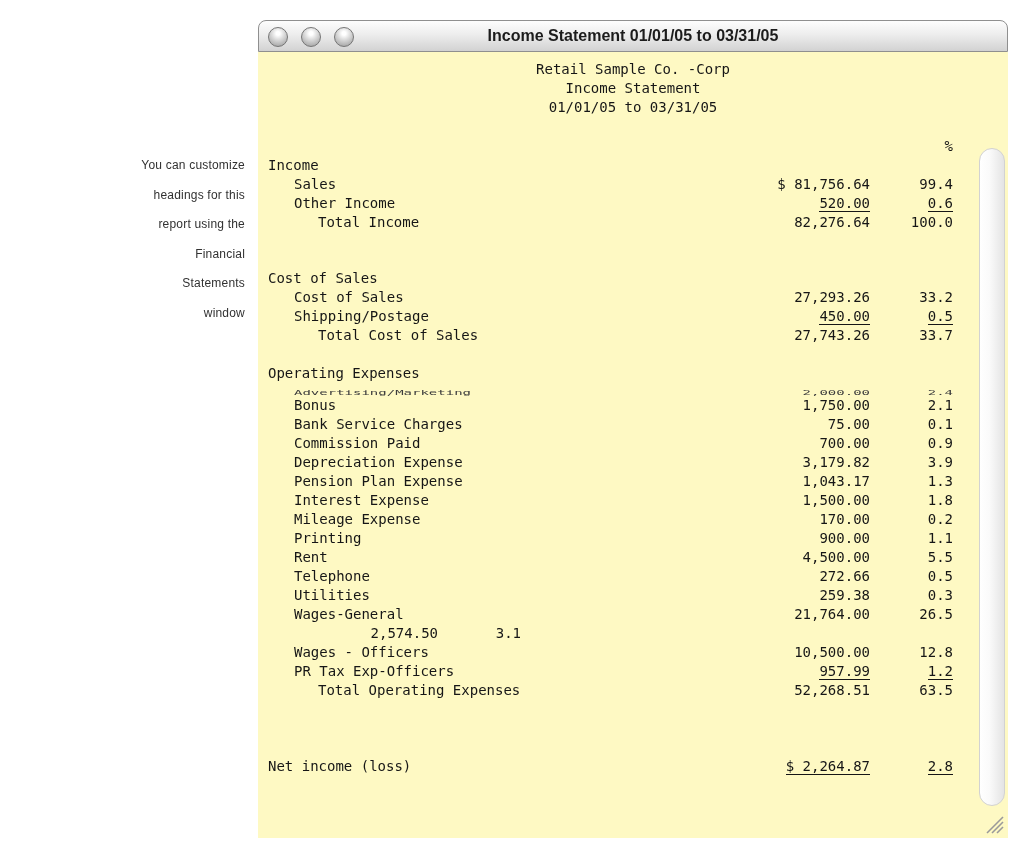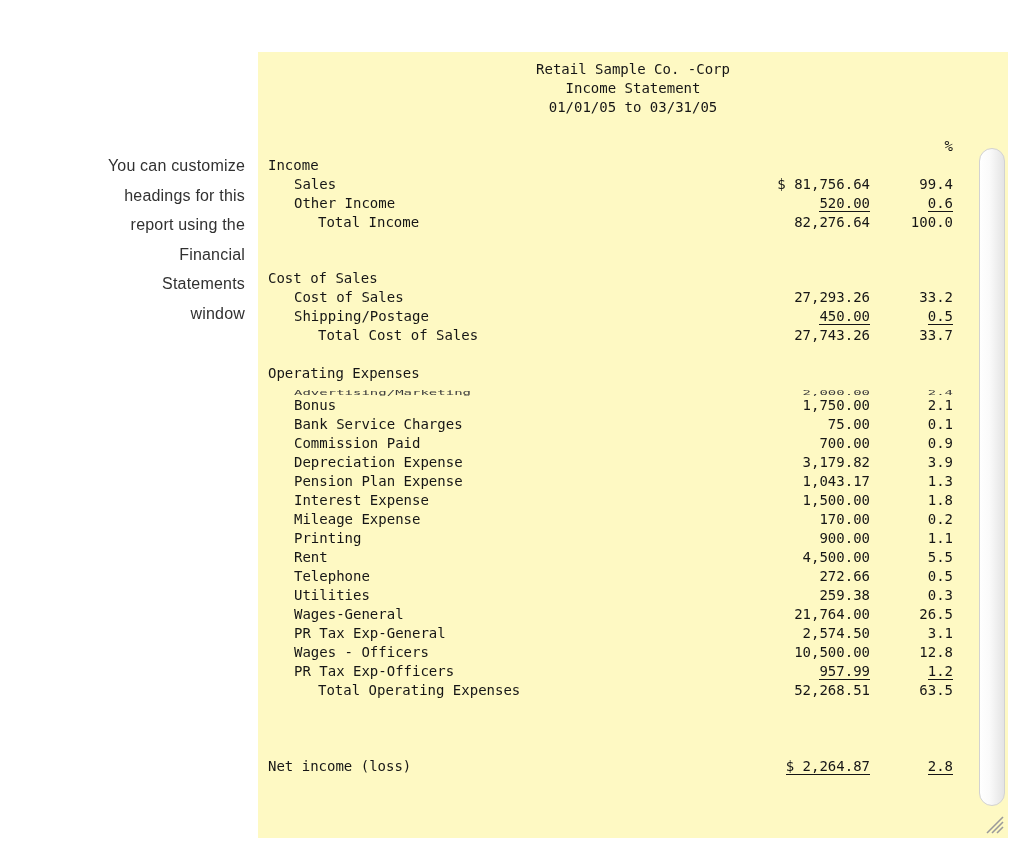--- a/index.html
+++ b/index.html
@@ -5,21 +5,21 @@
   html,body { margin:0; padding:0; }
   body {
     width:1024px; height:854px; position:relative;
     background:#ffffff; overflow:hidden;
     font-family:"Liberation Sans", sans-serif;
   }
 
   
   .margin-note {
     position:absolute; top:151px; left:0; width:245px;
-    text-align:right; font-size:16px; line-height:29.5px;
+    text-align:right; font-size:12px; line-height:29.5px;
     color:#313131; letter-spacing:0.2px;
   }
 
   
   .window { position:absolute; left:258px; top:20px; width:750px; height:818px; }
 
   .titlebar {
     position:absolute; top:0; left:0; width:750px; height:32px;
     box-sizing:border-box;
     background:linear-gradient(#fdfdfd 0%, #ededed 45%, #d2d2d2 100%);
@@ -79,20 +79,26 @@
     <div>You can customize</div>
     <div>headings for this</div>
     <div>report using the</div>
     <div>Financial</div>
     <div>Statements</div>
     <div>window</div>
   </div>
 
 <div class="window">
 
+  <div class="titlebar">
+    <span class="traffic b1"></span>
+    <span class="traffic b2"></span>
+    <span class="traffic b3"></span>
+    <span>Income Statement 01/01/05 to 03/31/05</span>
+  </div>
 
   <div class="content">
     <div class="report-header">
       <div>Retail Sample Co. -Corp</div>
       <div>Income Statement</div>
       <div>01/01/05 to 03/31/05</div>
     </div>
 
     <div class="row pct-head">
       <div class="label ind0"></div>
@@ -210,21 +216,20 @@
     <div class="label ind1">Utilities</div>
     <div class="amount"><span class="val">259.38</span></div>
     <div class="percent"><span class="val">0.3</span></div>
   </div>
           <div class="row">
     <div class="label ind1">Wages-General</div>
     <div class="amount"><span class="val">21,764.00</span></div>
     <div class="percent"><span class="val">26.5</span></div>
   </div>
           <div class="row">
-    <div class="label ind1">PR Tax Exp-General</div>
     <div class="amount"><span class="val">2,574.50</span></div>
     <div class="percent"><span class="val">3.1</span></div>
   </div>
           <div class="row">
     <div class="label ind1">Wages - Officers</div>
     <div class="amount"><span class="val">10,500.00</span></div>
     <div class="percent"><span class="val">12.8</span></div>
   </div>
           <div class="row">
     <div class="label ind1">PR Tax Exp-Officers</div>

